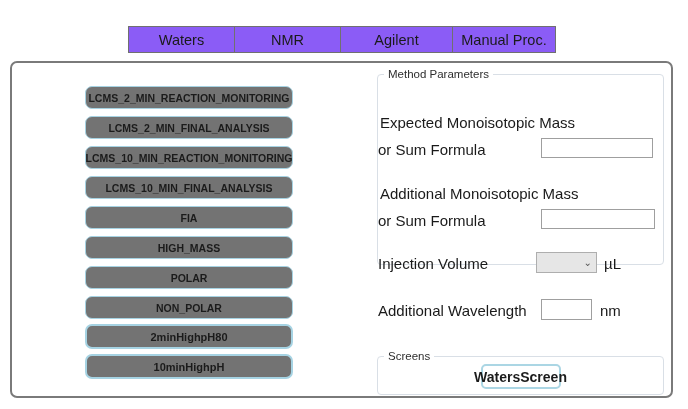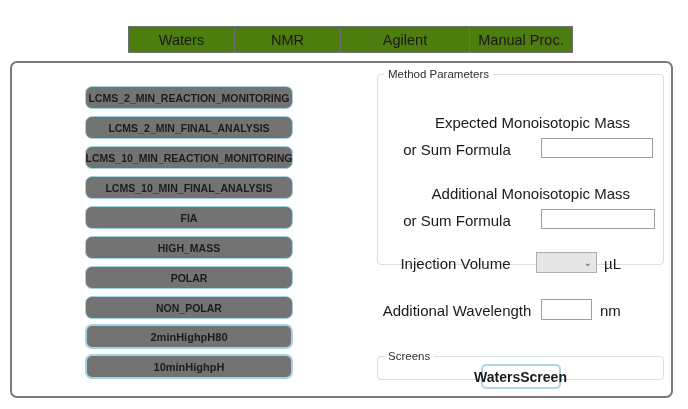--- a/index.html
+++ b/index.html
@@ -12,32 +12,32 @@
     color: #1a1a1a;
   }
 
   
   .tabbar {
     position: absolute; left: 128px; top: 26px;
     display: flex;
   }
   .tab {
     height: 27px;
-    background: #4d7c0f;
+    background: #8b5cf6;
     border: 1px solid #707070;
     display: flex; align-items: center; justify-content: center;
     font-size: 14.5px;
     color: #1a1a1a;
     margin-left: -1px;
     cursor: default;
   }
   .tab:first-child { margin-left: 0; }
   .tab-w0 { width: 107px; }
   .tab-w1 { width: 107px; }
-  .tab-w2 { width: 130px; }
+  .tab-w2 { width: 113px; }
   .tab-w3 { width: 104px; }
 
   
   .panel {
     position: absolute; left: 10px; top: 61px;
     width: 663px; height: 337px;
     background: #ffffff;
     border: 2px solid #7a7a7a;
     border-radius: 7px;
   }
@@ -73,31 +73,31 @@
     position: absolute;
     top: -7px; left: 6px;
     background: #ffffff;
     padding: 0 4px;
     font-size: 11.5px;
     color: #2e2e2e;
     line-height: 13px;
     white-space: nowrap;
   }
   .mp-box { left: 365px; top: 11px; width: 287px; height: 191px; }
-  .screens-box { left: 365px; top: 293px; width: 287px; height: 24px; }
+  .screens-box { left: 365px; top: 293px; width: 287px; height: 39px; }
 
   
   .mp-line {
     position: absolute;
     font-size: 15px;
     color: #1a1a1a;
     white-space: nowrap;
   }
-  .mp-center { left: 2px; width: 250px; text-align: right; }
-  .mp-right  { left: 0; text-align: center; }
+  .mp-center { left: 2px; width: 250px; text-align: left; }
+  .mp-right  { left: 0; text-align: left; }
 
   .mp-input {
     position: absolute;
     border: 1px solid #9f9f9f;
     background: #ffffff;
     font-family: "Liberation Sans", sans-serif;
     font-size: 13px;
     padding: 0 3px;
     outline: none;
   }

